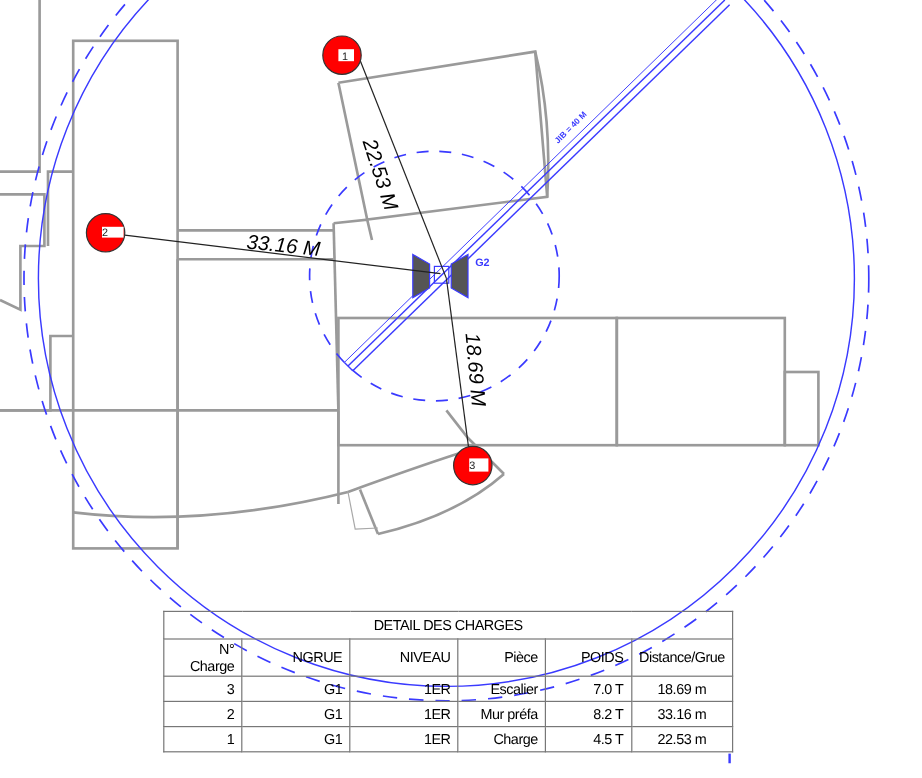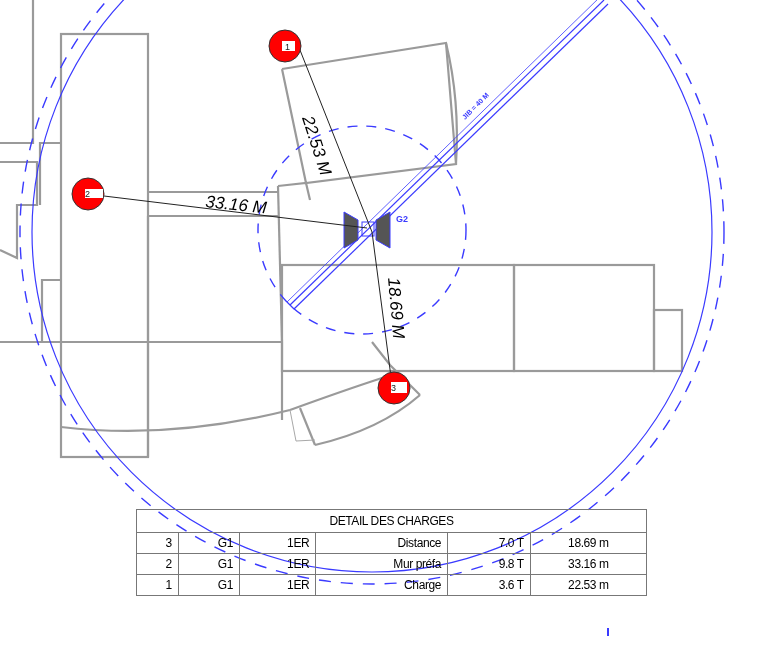--- a/index.html
+++ b/index.html
@@ -4,21 +4,21 @@
 <style>
   html,body{margin:0;padding:0;background:#ffffff;}
   body{width:768px;height:648px;position:relative;overflow:hidden;font-family:"Liberation Sans",sans-serif;}
   #plan{position:absolute;left:0;top:0;width:768px;height:648px;}
   .wall{fill:none;stroke:#9a9a9a;stroke-width:2.2;}
   .wall-thin{fill:none;stroke:#a8a8a8;stroke-width:1;}
   .blue{fill:none;stroke:#3a3aff;}
   .dim-line{stroke:#222;stroke-width:1;}
   .dim-text{font-family:"Liberation Sans",sans-serif;font-style:italic;font-size:17px;fill:#000;}
   .marker-num{font-family:"Liberation Sans",sans-serif;font-size:9px;fill:#222;}
-  .table-wrap{position:absolute;left:136px;top:509px;width:511px;}
+  .table-wrap{position:absolute;left:136px;top:509px;width:475px;}
   table{border-collapse:collapse;width:100%;font-family:"Liberation Sans",sans-serif;font-size:12px;letter-spacing:-0.4px;color:#000;}
   td,th{border:1px solid #777;padding:1px 6px;height:18px;font-weight:normal;}
   th.title{text-align:center;height:20px;}
   td{text-align:right;}
   td.c-dist{text-align:center;}
   .hdr td{text-align:right;}
   .hdr td.c-dist{text-align:center;}
 </style>
 </head>
 <body>
@@ -100,39 +100,47 @@
 
   <line x1="608" y1="628" x2="608" y2="636" stroke="#3a3aff" stroke-width="2"></line>
 </svg>
 
 <div class="table-wrap">
   <table>
     <tbody>
         <tr>
       <th class="title" colspan="6">DETAIL DES CHARGES</th>
     </tr>
+    <tr class="hdr">
+      <td style="width:60px">N° Charge</td>
+      <td style="width:95px">NGRUE</td>
+      <td style="width:95px">NIVEAU</td>
+      <td style="width:70px">Pièce</td>
+      <td style="width:70px">POIDS</td>
+      <td class="c-dist">Distance/Grue</td>
+    </tr>
     <tr>
       <td>3</td>
       <td>G1</td>
       <td>1ER</td>
-      <td>Distance</td>
+      <td>Escalier</td>
       <td>7.0 T</td>
       <td class="c-dist">18.69 m</td>
     </tr>
     <tr>
       <td>2</td>
       <td>G1</td>
       <td>1ER</td>
       <td>Mur préfa</td>
-      <td>9.8 T</td>
+      <td>8.2 T</td>
       <td class="c-dist">33.16 m</td>
     </tr>
     <tr>
       <td>1</td>
       <td>G1</td>
       <td>1ER</td>
       <td>Charge</td>
-      <td>3.6 T</td>
+      <td>4.5 T</td>
       <td class="c-dist">22.53 m</td>
     </tr>
   </tbody>
     </table>
 </div>
 
 </body></html>

